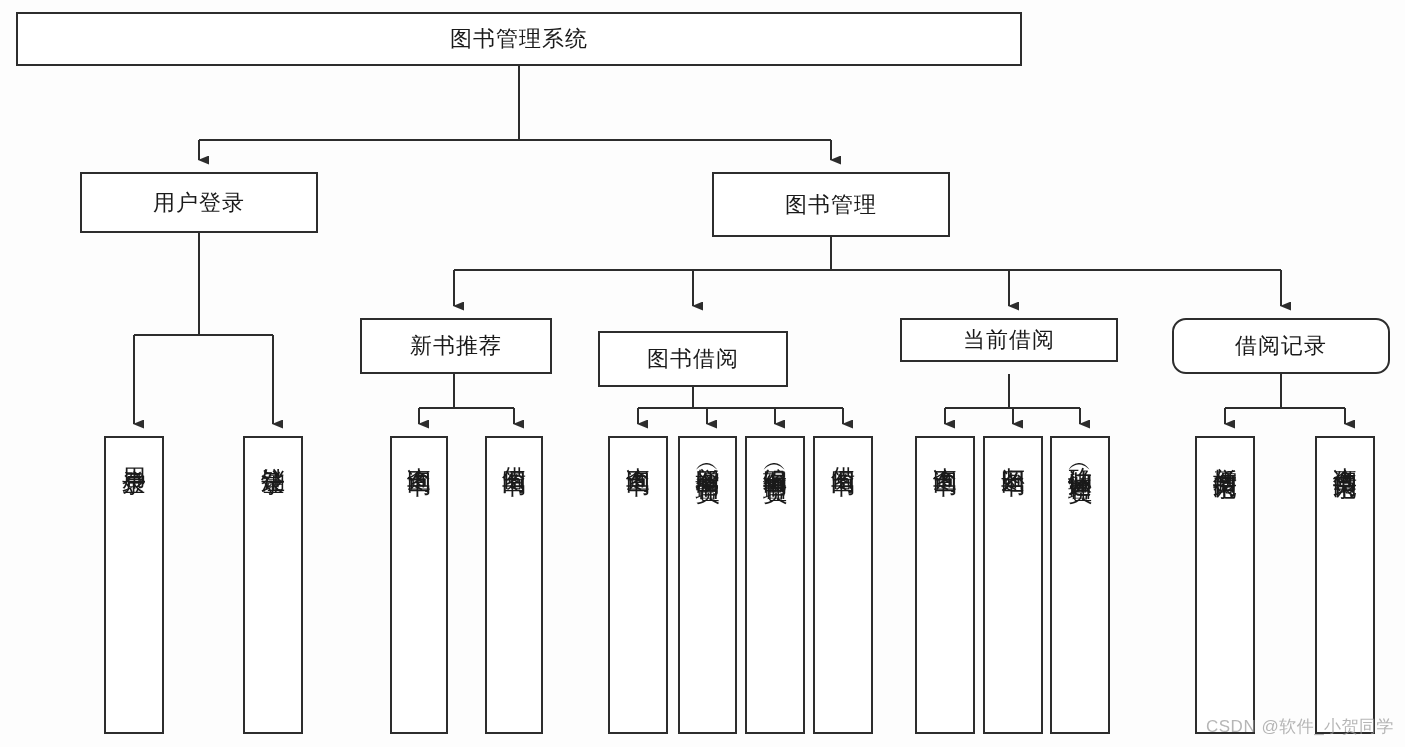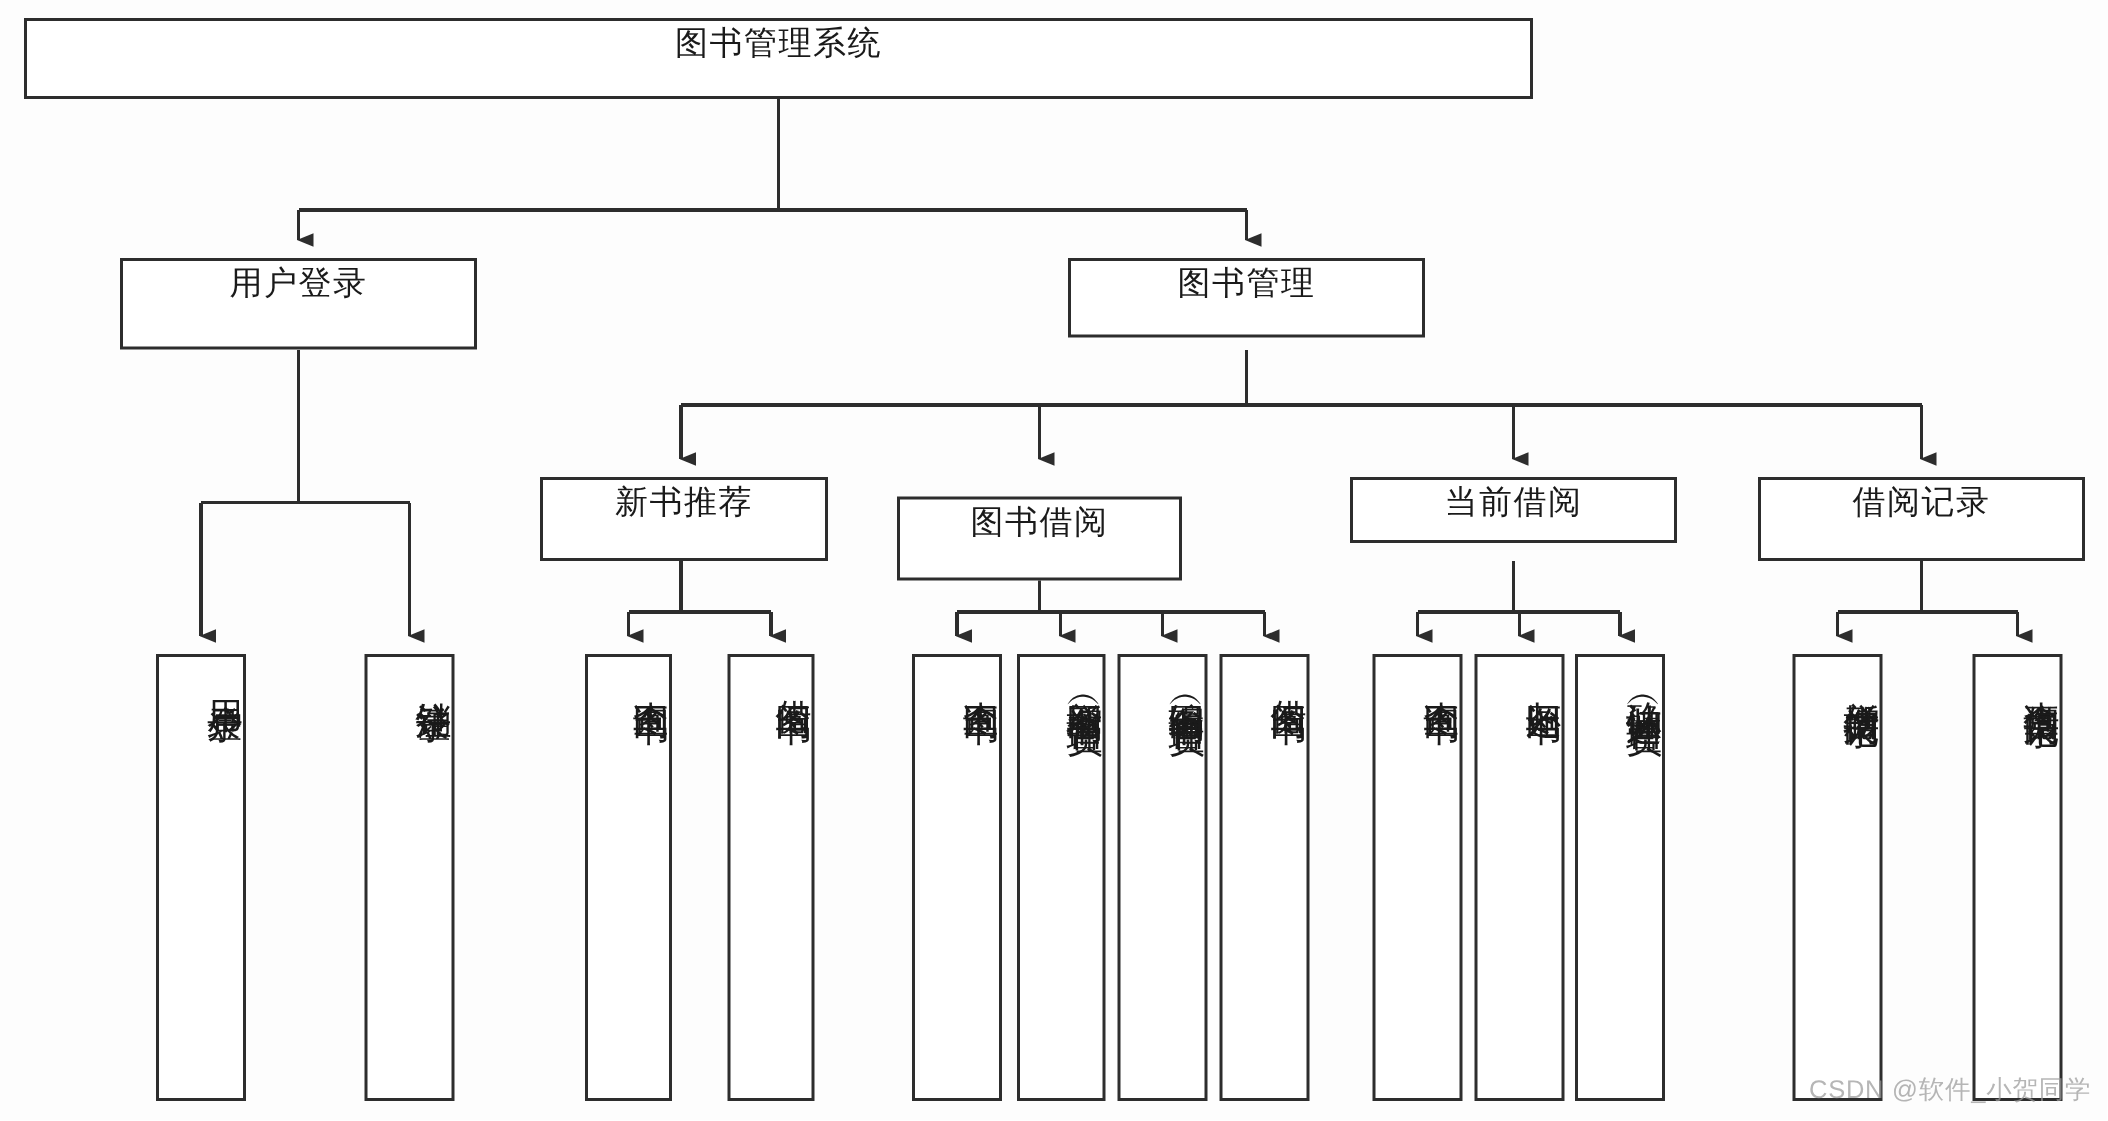--- a/index.html
+++ b/index.html
@@ -24,20 +24,21 @@
     width: 1405px;
     height: 747px;
     pointer-events: none;
   }
   .node {
     position: absolute;
     box-sizing: border-box;
     background: #ffffff;
     border: 2.4px solid #2d2d2d;
     display: flex;
+    align-items: center;
     justify-content: center;
     color: #1a1a1a;
   }
   .node.horiz {
     font-size: 22px;
     letter-spacing: 1px;
   }
   .node.vert {
     writing-mode: vertical-rl;
     text-orientation: upright;
@@ -118,34 +119,34 @@
     </g>
   </svg>
 
   <div class="node horiz" style="left:16px; top:12px; width:1006px; height:54px;">
     <span>图书管理系统</span>
   </div>
 
   <div class="node horiz" style="left:80px; top:172px; width:238px; height:61px;">
     <span>用户登录</span>
   </div>
-  <div class="node horiz" style="left:712px; top:172px; width:238px; height:53px;">
+  <div class="node horiz" style="left:712px; top:172px; width:238px; height:65px;">
     <span>图书管理</span>
   </div>
 
   <div class="node horiz" style="left:360px; top:318px; width:192px; height:56px;">
     <span>新书推荐</span>
   </div>
   <div class="node horiz" style="left:598px; top:318px; width:190px; height:56px;margin-top:13px;">
     <span>图书借阅</span>
   </div>
   <div class="node horiz" style="left:900px; top:318px; width:218px; height:44px;">
     <span>当前借阅</span>
   </div>
-  <div class="node horiz" style="left:1172px; top:318px; width:218px; height:56px;">
+  <div class="node horiz" style="left:1172px; top:318px; width:218px; height:56px;border-radius:14px;">
     <span>借阅记录</span>
   </div>
 
   <div class="node vert" style="left:104px; top:436px; width:60px; height:298px;">
     <span class="vtext">用户登录</span>
   </div>
   <div class="node vert" style="left:243px; top:436px; width:60px; height:298px;">
     <span class="vtext">注销登录</span>
   </div>
   <div class="node vert" style="left:390px; top:436px; width:58px; height:298px;">

